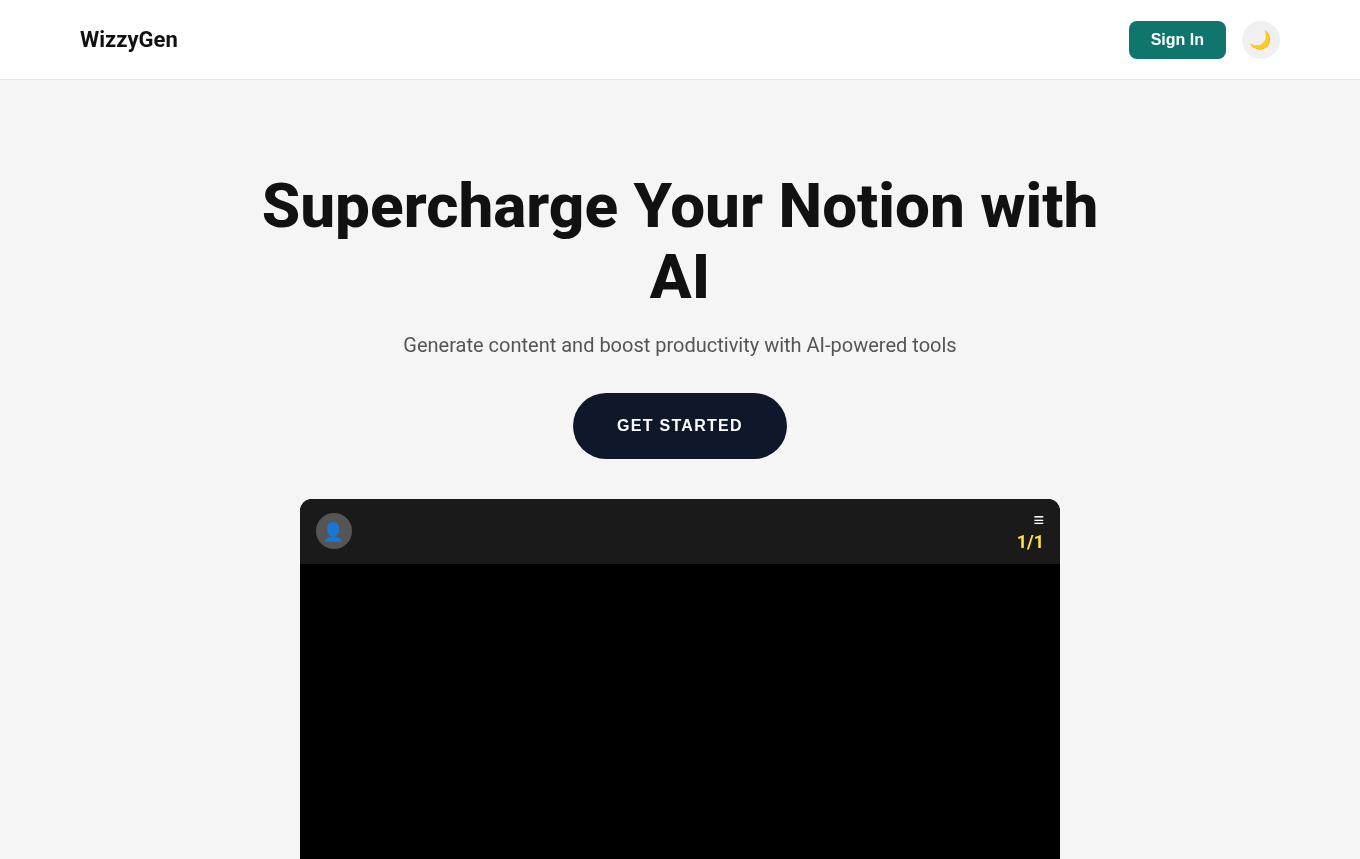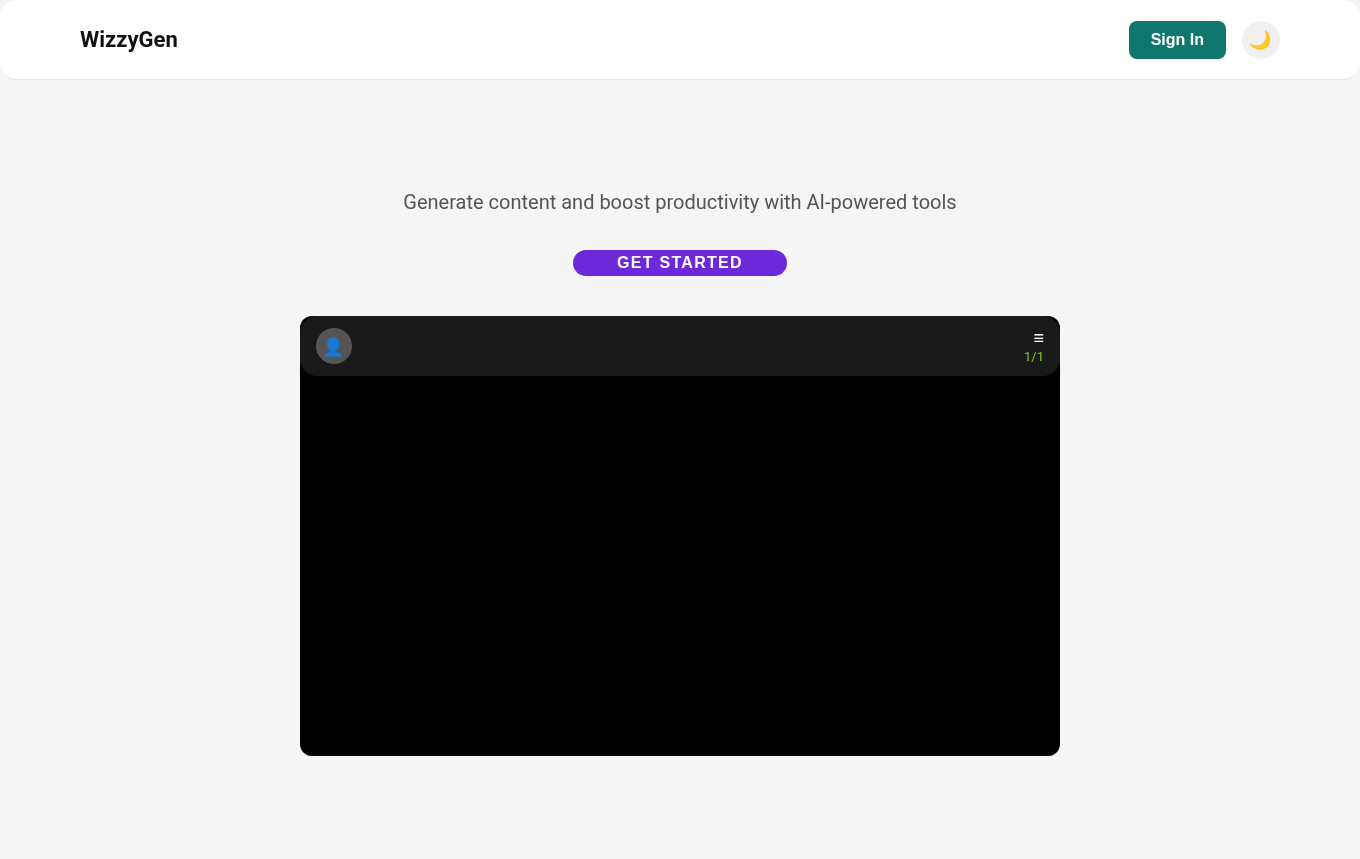--- a/index.html
+++ b/index.html
@@ -1,19 +1,18 @@
 <!DOCTYPE html>
 <html><head>
   <meta charset="utf-8">
   <style>
     * {
       margin: 0;
       padding: 0;
       box-sizing: border-box;
-      border-radius: 17px;
     }
 
     body {
       font-family: -apple-system, BlinkMacSystemFont, 'Segoe UI', Roboto, Helvetica, Arial, sans-serif;
       background-color: #f5f5f5;
       color: #111;
       min-height: 859px;
       width: 1360px;
     }
 
@@ -104,25 +103,25 @@
     .hero-subtitle {
       font-size: 20px;
       color: #555;
       text-align: center;
       margin-top: 20px;
       font-weight: 400;
     }
 
     .hero-cta {
       margin-top: 36px;
-      background-color: #6d28d9;
+      background-color: #0f172a;
       color: #fff;
       border: none;
       border-radius: 50px;
-      padding: 4px 44px;
+      padding: 24px 44px;
       font-size: 16px;
       font-weight: 700;
       letter-spacing: 0.08em;
       cursor: pointer;
     }
 
     
     .video-container {
       width: 760px;
       margin: 40px auto 0;
@@ -171,22 +170,23 @@
       gap: 2px;
     }
 
     .video-queue-icon {
       color: #fff;
       font-size: 18px;
       line-height: 1;
     }
 
     .video-counter {
-      color: #84cc16;
-      font-size: 13px;
+      color: #fde047;
+      font-size: 18px;
+      font-weight: bold;
     }
 
     .video-body {
       width: 100%;
       height: 380px;
       background-color: #000;
     }
   </style>
 </head>
 <body>
@@ -197,20 +197,21 @@
 
   <div class="navbar-right">
     <button class="sign-in-btn">Sign In</button>
     <button class="dark-mode-toggle">
       <span>🌙</span>
     </button>
   </div>
 </nav>
 
 <section class="hero">
+  <h1 class="hero-title">Supercharge Your Notion with AI</h1>
   <p class="hero-subtitle">Generate content and boost productivity with AI-powered tools</p>
   <button class="hero-cta">GET STARTED</button>
 
   <div class="video-container">
     <div class="video-topbar">
       <div class="video-topbar-left">
         <div class="video-avatar">
           <span>👤</span>
         </div>
       </div>

